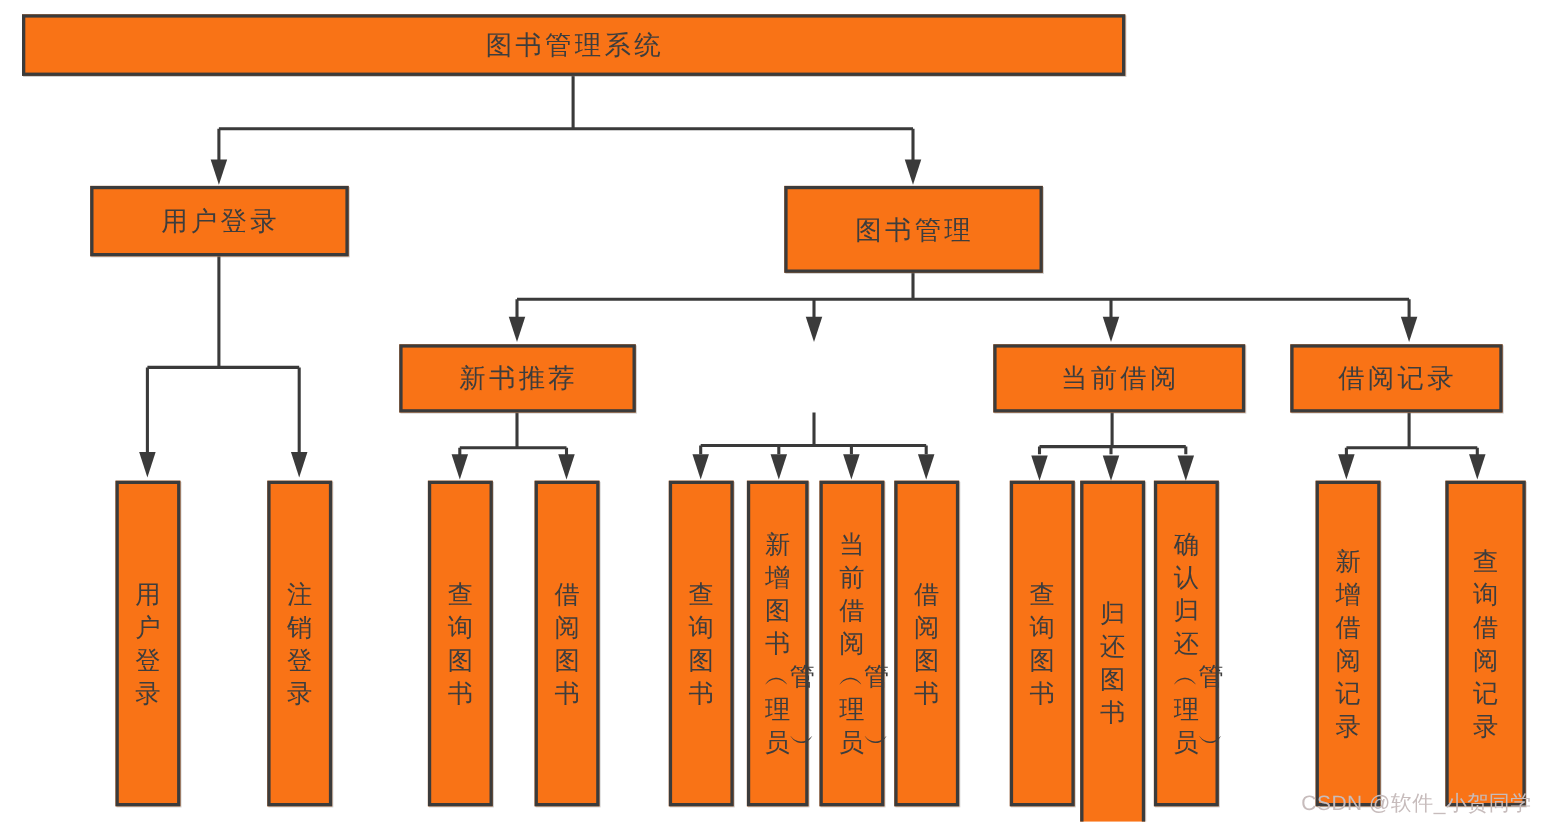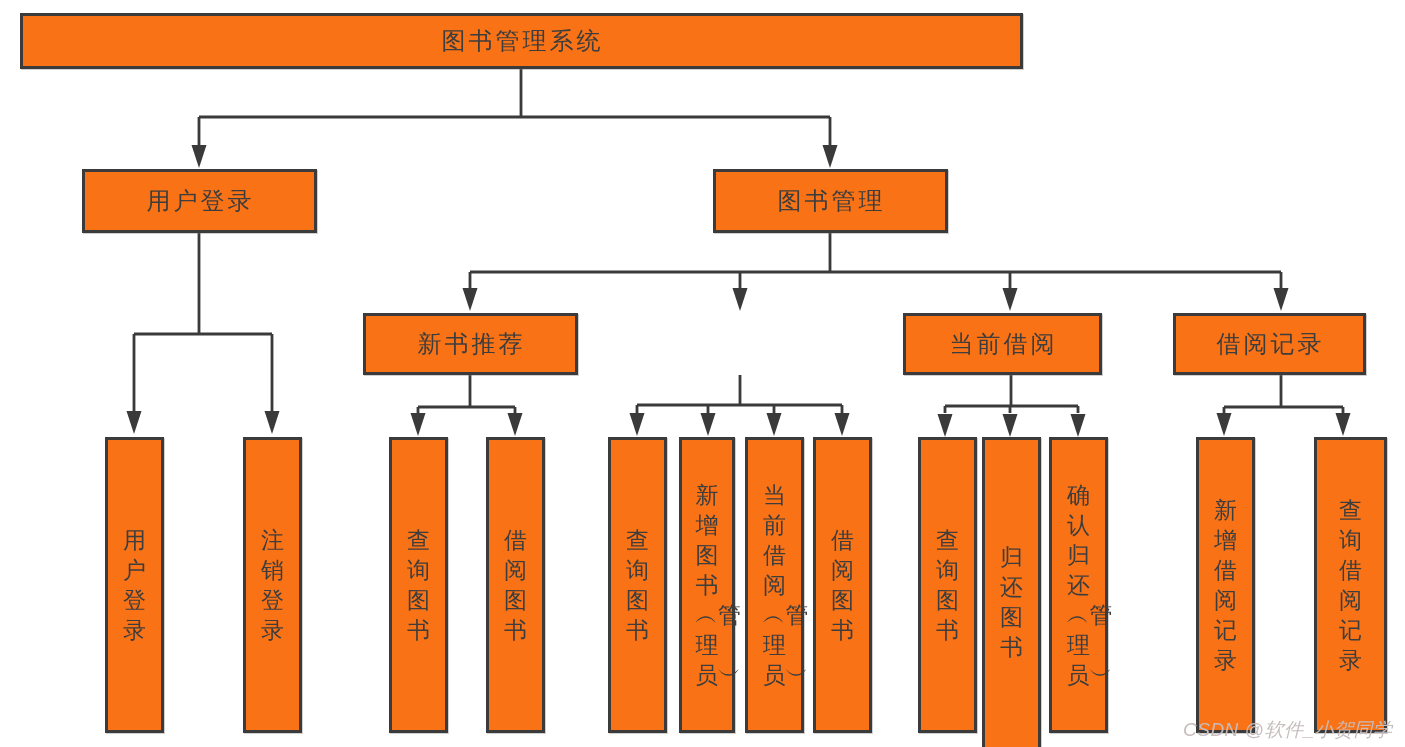--- a/index.html
+++ b/index.html
@@ -49,21 +49,20 @@
   }
   .watermark {
     position: absolute;
     top: 717px;
     left: 1183px;
     font-size: 19px;
     letter-spacing: 0.5px;
     color: #c7bcbc;
     white-space: nowrap;
     z-index: 6;
-    font-style: italic;
   }
 </style>
 </head>
 <body>
 
 <div class="stage">
 
   <svg class="connectors" width="1405" height="747" viewBox="0 0 1405 747">
     <g stroke="#3a3a3a" stroke-width="2.8" fill="none">
 
@@ -104,28 +103,28 @@
     </g>
   </svg>
 
   <div class="node" style="left:20px;top:13px;width:1003px;height:56px">
     <span class="h-label">图书管理系统</span>
   </div>
 
   <div class="node" style="left:82px;top:169px;width:235px;height:64px">
     <span class="h-label">用户登录</span>
   </div>
-  <div class="node" style="left:713px;top:169px;width:235px;height:64px">
+  <div class="node" style="left:713px;top:169px;width:235px;height:79px">
     <span class="h-label">图书管理</span>
   </div>
 
   <div class="node" style="left:363px;top:313px;width:215px;height:62px">
     <span class="h-label">新书推荐</span>
   </div>
-  <div class="node" style="left:903px;top:313px;width:199px;height:62px">
+  <div class="node" style="left:903px;top:313px;width:229px;height:62px">
     <span class="h-label">当前借阅</span>
   </div>
   <div class="node" style="left:1173px;top:313px;width:193px;height:62px">
     <span class="h-label">借阅记录</span>
   </div>
 
   <div class="node leaf" style="left:105px;top:437px;width:59px;height:296px">
     <span class="vlabel">用户登录</span>
   </div>
   <div class="node leaf" style="left:243px;top:437px;width:59px;height:296px">

